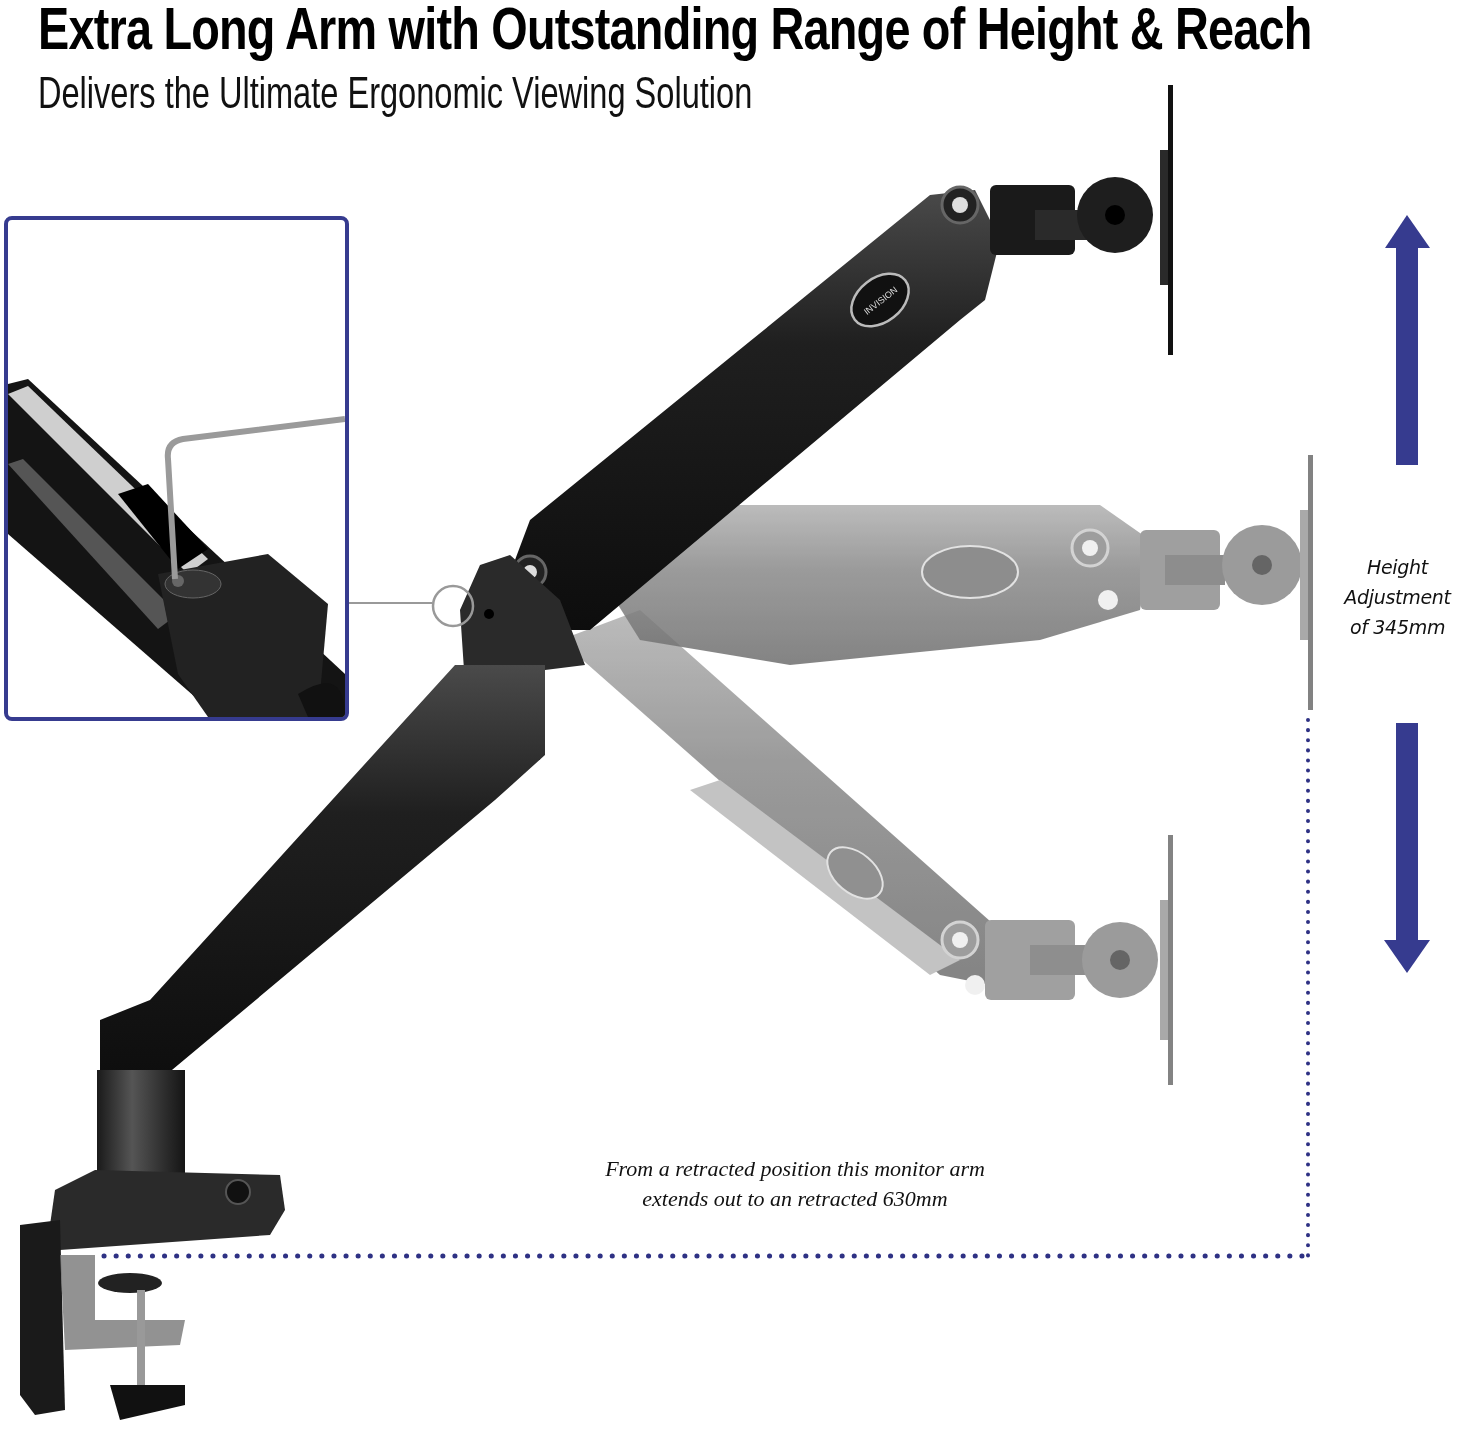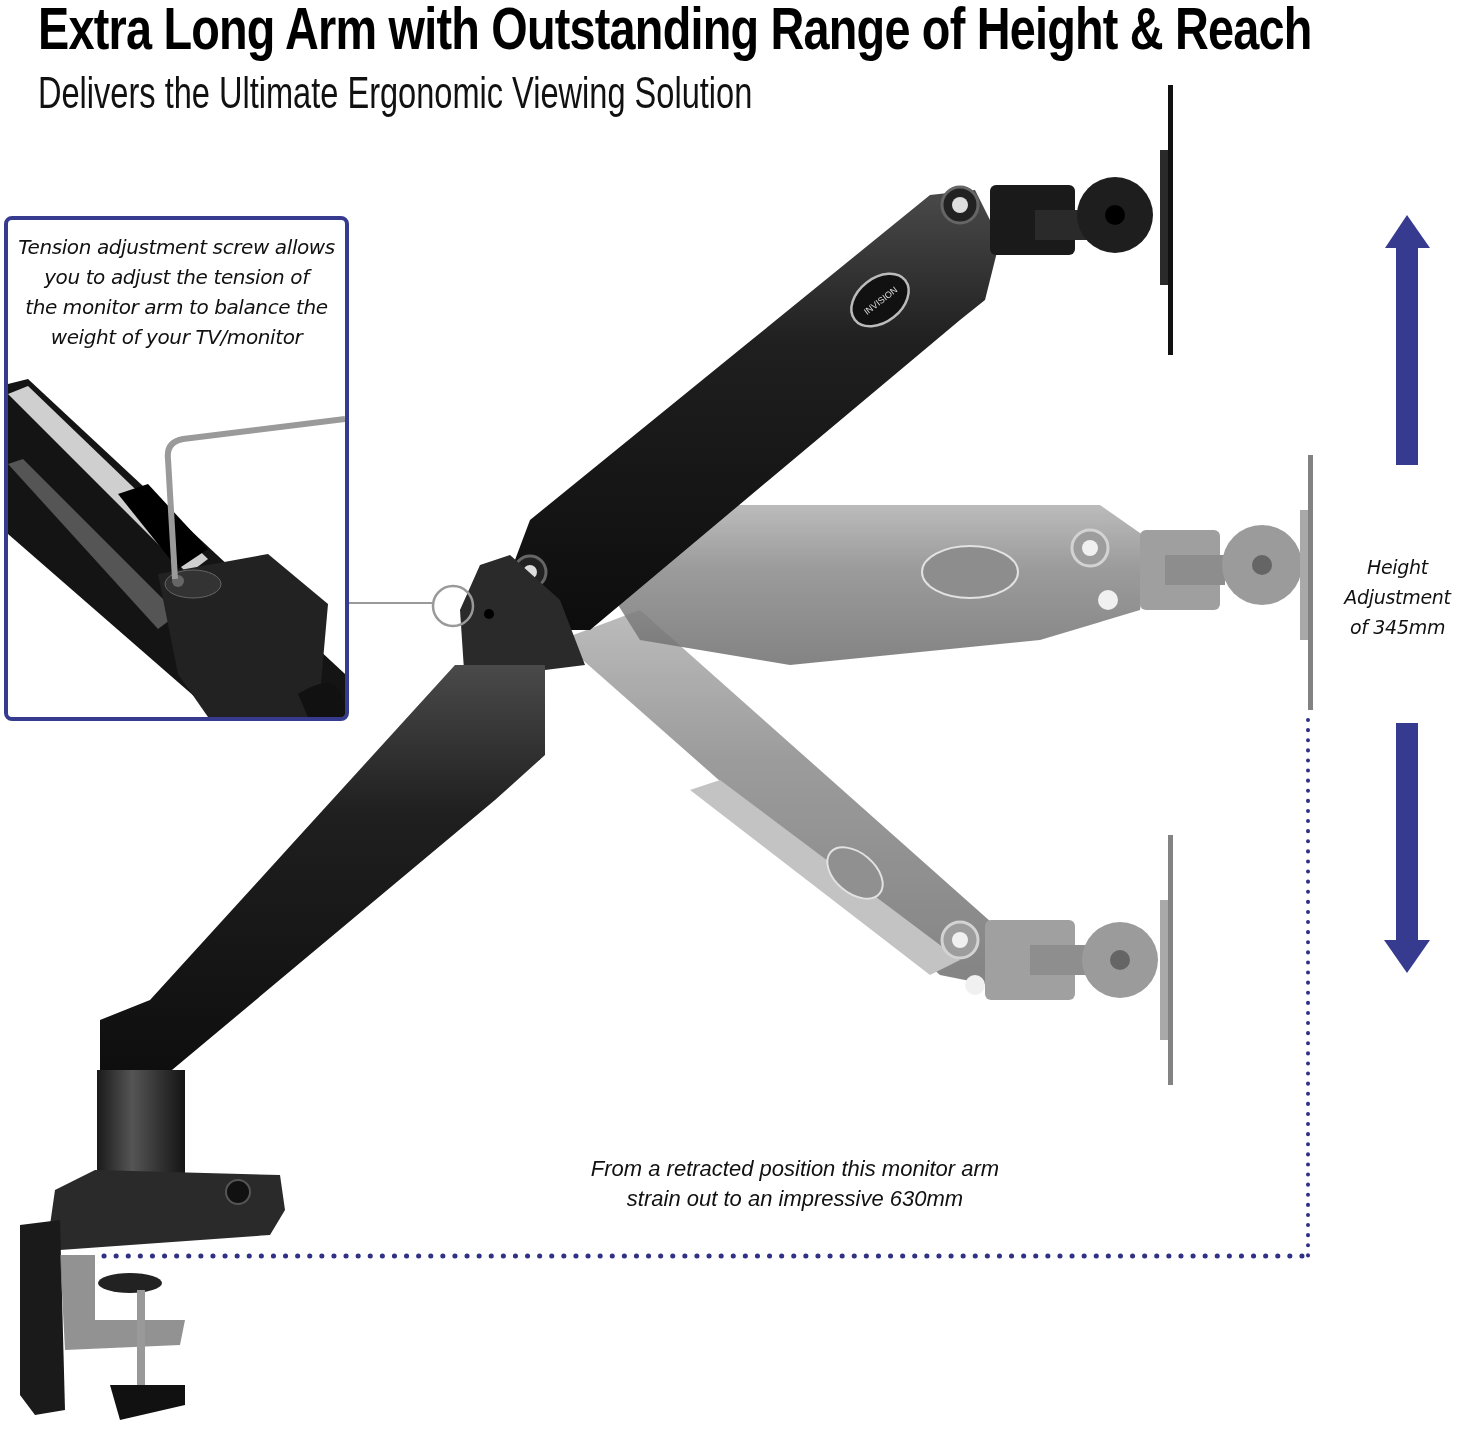--- a/index.html
+++ b/index.html
@@ -3,21 +3,21 @@
 <meta charset="utf-8">
 <style>
   html, body { margin:0; padding:0; background:#ffffff; }
   body { width:1457px; height:1429px; position:relative; overflow:hidden; font-family:"Liberation Sans", sans-serif; }
   .title { position:absolute; left:38px; top:-6px; font-family:"Liberation Sans", sans-serif; font-weight:bold; font-size:60px; color:#000; letter-spacing:-1px; transform:scaleX(0.78); transform-origin:left top; white-space:nowrap; }
   .subtitle { position:absolute; left:38px; top:68px; font-family:"Liberation Sans", sans-serif; font-size:44px; color:#111; transform:scaleX(0.74); transform-origin:left top; white-space:nowrap; }
   .callout { position:absolute; left:4px; top:216px; width:337px; height:497px; border:4px solid #363b8f; border-radius:8px; background:#fff; overflow:hidden; }
   .callout-text { position:absolute; left:0; top:12px; width:337px; text-align:center; font-family:"DejaVu Sans", sans-serif; font-style:italic; font-size:20px; line-height:30px; color:#111; letter-spacing:-0.4px; }
   .callout-photo { position:absolute; left:0; top:154px; width:337px; height:343px; }
   .height-label { position:absolute; left:1330px; top:552px; width:135px; text-align:center; font-family:"DejaVu Sans", sans-serif; font-style:italic; font-size:19px; line-height:30px; color:#111; letter-spacing:-0.3px; }
-  .reach-label { position:absolute; left:560px; top:1154px; width:470px; text-align:center; font-family:Liberation Sans, sans-serif; font-style:italic; font-size:22px; line-height:30px; color:#111; }
+  .reach-label { position:absolute; left:560px; top:1154px; width:470px; text-align:center; font-family:Liberation Serif, serif; font-style:italic; font-size:22px; line-height:30px; color:#111; }
   .scene { position:absolute; left:0; top:0; }
   .bind-line { display:block; }
 </style>
 </head>
 <body>
 
 <div class="title">Extra Long Arm with Outstanding Range of Height &amp; Reach</div>
 <div class="subtitle">Delivers the Ultimate Ergonomic Viewing Solution</div>
 
 <svg class="scene" width="1457" height="1429" viewBox="0 0 1457 1429">
@@ -109,26 +109,20 @@
   <g>
     <rect x="1396" y="723" width="22" height="220" fill="#363b8f"></rect>
     <polygon points="1384,940 1407,973 1430,940" fill="#363b8f"></polygon>
   </g>
 
   <line x1="104" y1="1256" x2="1306" y2="1256" stroke="#2e3184" stroke-width="5" stroke-linecap="round" stroke-dasharray="0.1 12"></line>
   <line x1="1308" y1="720" x2="1308" y2="1256" stroke="#2e3184" stroke-width="4" stroke-linecap="round" stroke-dasharray="0.1 10"></line>
 </svg>
 
 <div class="callout">
-  <div class="callout-text">
-    <span class="bind-line">Tension adjustment screw allows</span>
-    <span class="bind-line">you to adjust the tension of</span>
-    <span class="bind-line">the monitor arm to balance the</span>
-    <span class="bind-line">weight of your TV/monitor</span>
-  </div>
   <svg class="callout-photo" viewBox="0 0 337 343">
     <path d="M0,10 L20,5 L337,300 L337,343 L210,343 L0,160 Z" fill="#141414"></path>
     <path d="M0,20 L20,12 L200,185 L180,200 Z" fill="#cfcfcf"></path>
     <path d="M0,90 L15,85 L170,240 L150,255 Z" fill="#555"></path>
     <path d="M110,120 L140,110 L200,175 L170,195 Z" fill="#000"></path>
     <path d="M150,200 L260,180 L320,230 L310,343 L200,343 L170,300 Z" fill="#222"></path>
     <ellipse cx="185" cy="210" rx="28" ry="14" fill="#333" stroke="#666" stroke-width="1"></ellipse>
     <circle cx="170" cy="207" r="6" fill="#666"></circle>
     <path d="M167,205 L160,85 Q158,68 175,65 L337,45" fill="none" stroke="#9a9a9a" stroke-width="6" stroke-linejoin="round"></path>
     <path d="M290,320 Q337,290 337,343 L300,343 Z" fill="#111"></path>
@@ -136,14 +130,14 @@
 </div>
 
 <div class="height-label">
   <span class="bind-line">Height</span>
   <span class="bind-line">Adjustment</span>
   <span class="bind-line">of 345mm</span>
 </div>
 
 <div class="reach-label">
   <span class="bind-line">From a retracted position this monitor arm</span>
-  <span class="bind-line">strain out to an impressive 630mm</span>
+  <span class="bind-line">extends out to an retracted 630mm</span>
 </div>
 
 </body></html>

